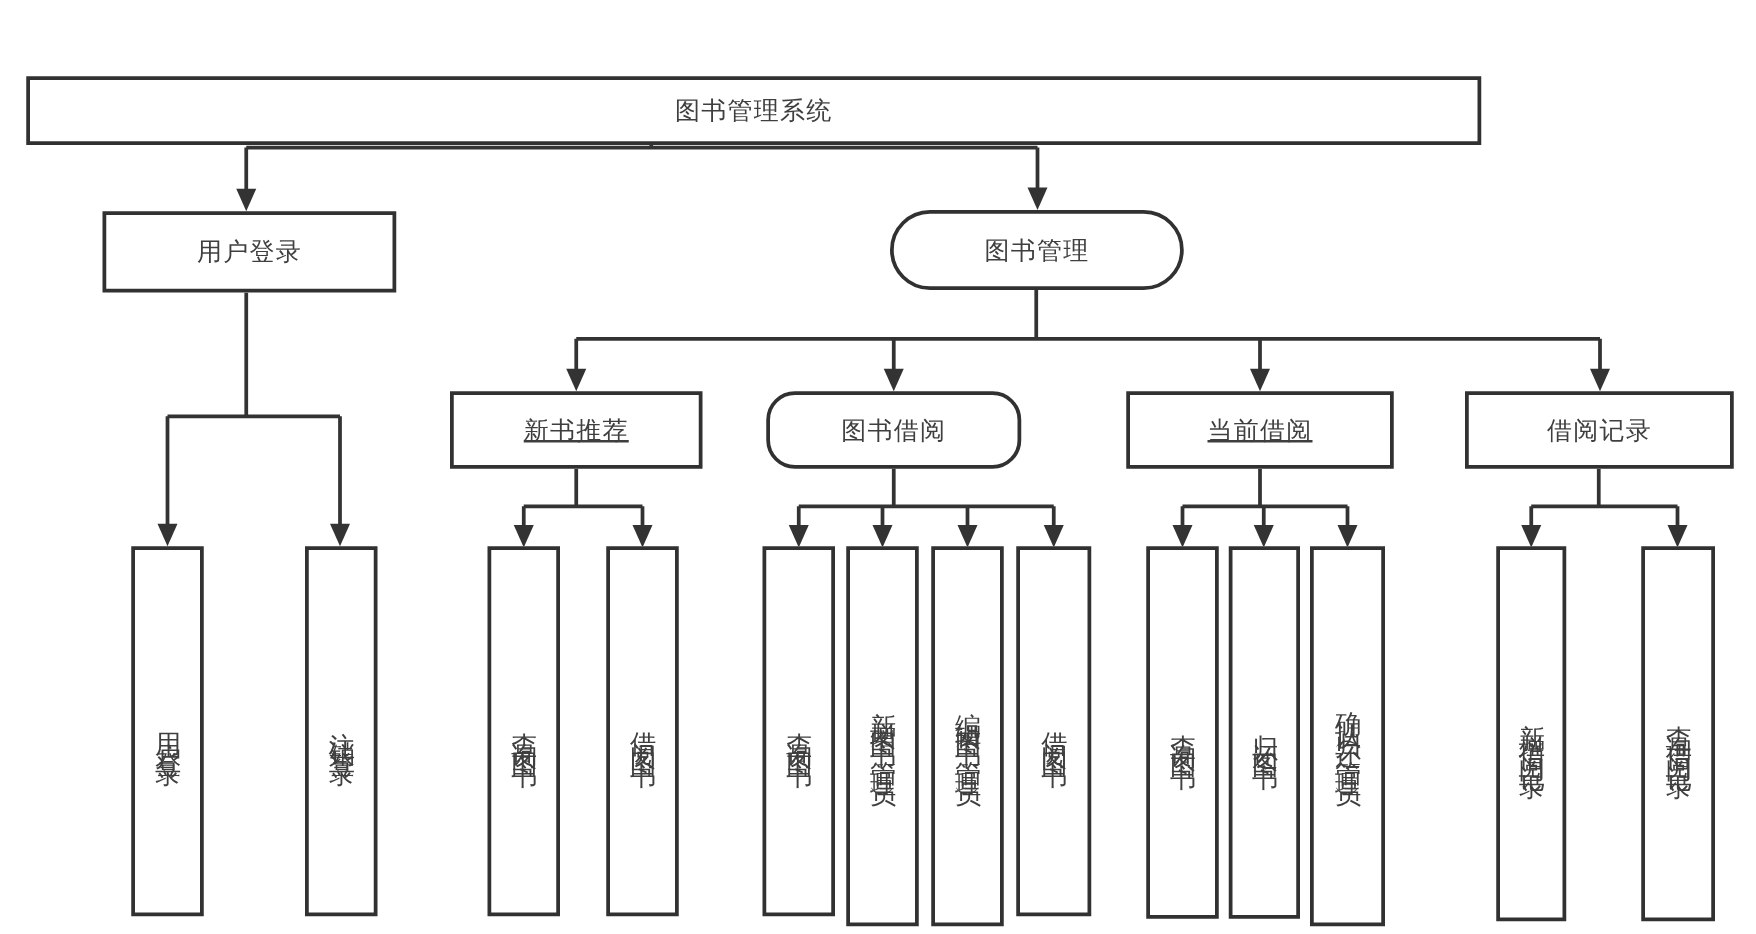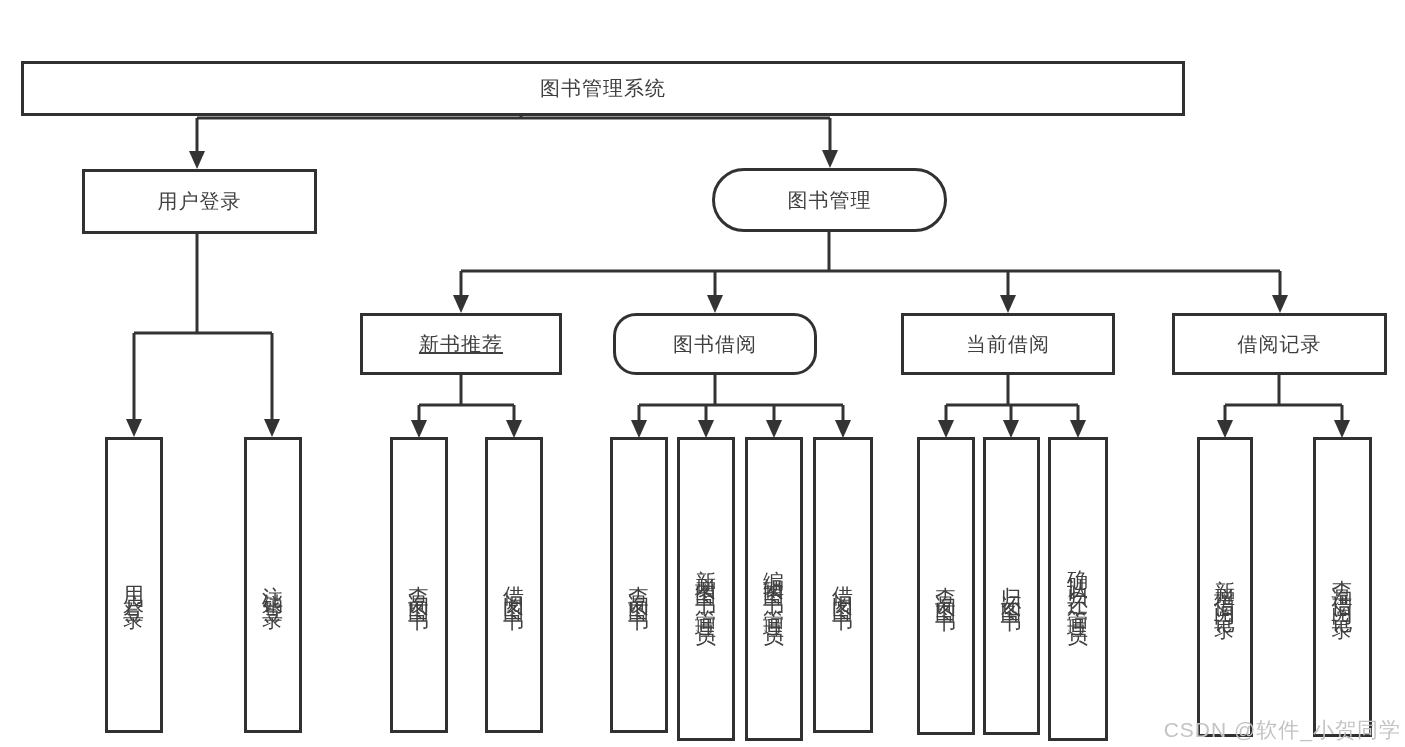--- a/index.html
+++ b/index.html
@@ -40,21 +40,21 @@
     letter-spacing:8px;
     line-height:1;
   }
 
   
   .n-root          { left:21px;   top:13px;  width:1164px; height:55px;margin-top:48px; }
   .n-user-login    { left:82px;   top:169px; width:235px;  height:65px; }
   .n-book-mgmt     { left:712px;  top:168px; width:235px;  height:64px;border-radius:32px; }
   .n-new-book-rec  { left:360px;  top:313px; width:202px;  height:62px;text-decoration:underline; }
   .n-book-borrow   { left:613px;  top:313px; width:204px;  height:62px;border-radius:23px; }
-  .n-current-borrow{ left:901px;  top:313px; width:214px;  height:62px; }
+  .n-current-borrow{ left:901px;  top:313px; width:214px;  height:62px;text-decoration:underline; }
   .n-borrow-record { left:1172px; top:313px; width:215px;  height:62px; }
 
   .n-leaf-user-login { left:105px;  top:437px; width:58px; height:296px; }
   .n-leaf-logout     { left:244px;  top:437px; width:58px; height:296px; }
   .n-leaf-nbr-query  { left:390px;  top:437px; width:58px; height:296px; }
   .n-leaf-nbr-borrow { left:485px;  top:437px; width:58px; height:296px; }
   .n-leaf-bb-query   { left:610px;  top:437px; width:58px; height:296px; }
   .n-leaf-bb-add     { left:677px;  top:437px; width:58px; height:304px; }
   .n-leaf-bb-edit    { left:745px;  top:437px; width:58px; height:304px; }
   .n-leaf-bb-borrow  { left:813px;  top:437px; width:60px; height:296px; }
@@ -212,15 +212,14 @@
   <div class="box v n-leaf-cb-confirm">
     <span>确认归还（管理员）</span>
   </div>
   <div class="box v n-leaf-br-add">
     <span>新增借阅记录</span>
   </div>
   <div class="box v n-leaf-br-query">
     <span>查询借阅记录</span>
   </div>
 
-  <div class="watermark">CSDN @软件_小贺同学</div>
 
 </div>
 
 </body></html>

